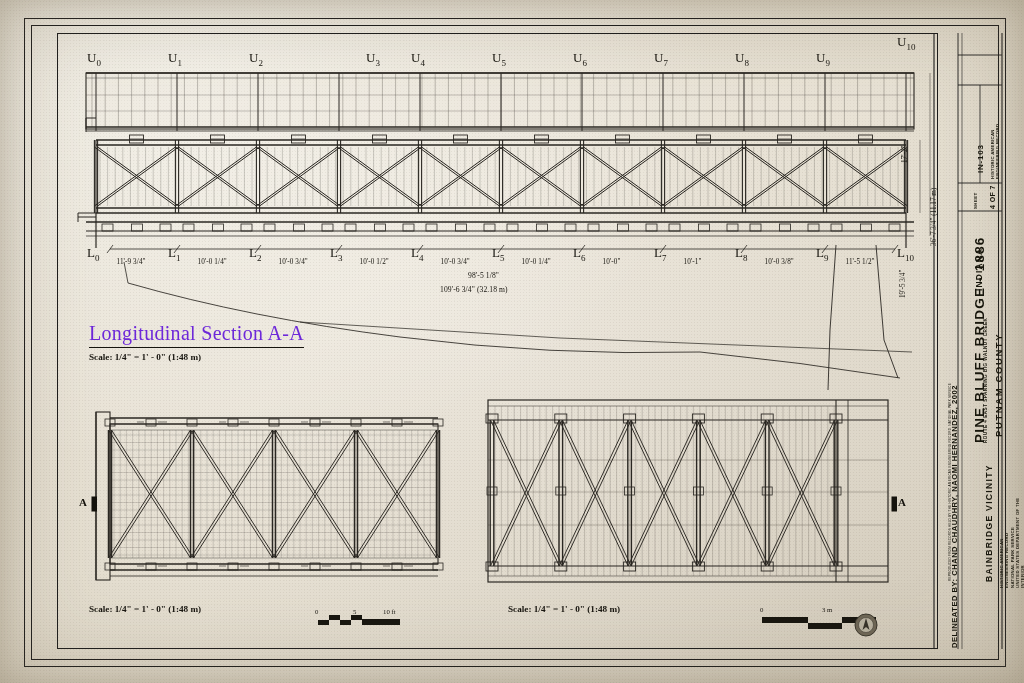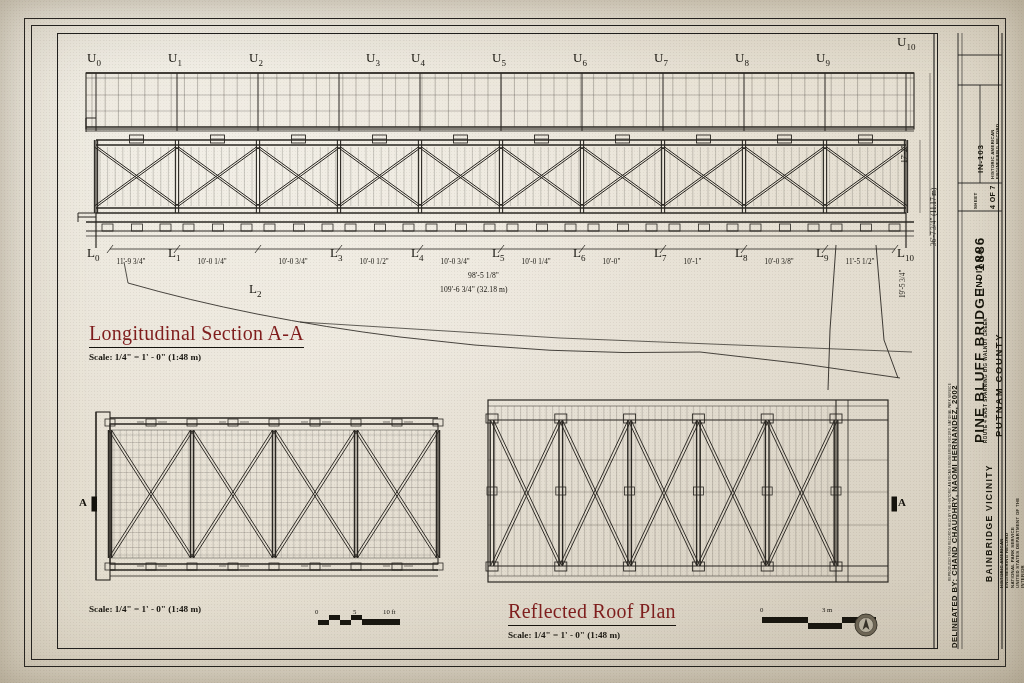--- a/index.html
+++ b/index.html
@@ -51,21 +51,21 @@
   .lbl { position:absolute; color:#17150f; white-space:nowrap; }
   .node-lbl { font-size:13px; font-family:Liberation Serif, serif; }
   .node-lbl sub { font-size:9px; }
   .dim { font-size:7.2px; font-family:"Liberation Serif",serif; letter-spacing:.1px; }
   .dim-total { font-size:7.6px; }
   .vdim { font-size:7.2px; transform-origin:left top; }
 
   .title-blk { position:absolute; }
   .title-main {
     font-size:20px; font-family:"Liberation Serif", serif;
-    color:#7f1d1d; letter-spacing:.3px; padding-bottom:2px;
+    color:#6d28d9; letter-spacing:.3px; padding-bottom:2px;
   }
   .title-rule { border-bottom:1.2px solid #16140e; }
   .title-scale { font-size:9.2px; font-weight:bold; margin-top:4px; color:#17150f;
                  font-family:"Liberation Serif", serif; }
 
   
   .rot { position:absolute; transform-origin:left top; white-space:nowrap; color:#131209; }
   .tb-title { font-family:"Liberation Sans", sans-serif; font-size:13.5px; font-weight:bold; letter-spacing:1.2px; }
   .tb-sub   { font-family:"Liberation Sans", sans-serif; font-size:4.6px; font-weight:bold; letter-spacing:.5px; }
   .tb-cnty  { font-family:"Liberation Sans", sans-serif; font-size:9.5px; font-weight:bold; letter-spacing:1.6px; }
@@ -771,21 +771,21 @@
     <div class="lbl node-lbl" style="left: 573px; top: 50px;">U<sub>6</sub></div>
     <div class="lbl node-lbl" style="left: 654px; top: 50px;">U<sub>7</sub></div>
     <div class="lbl node-lbl" style="left: 735px; top: 50px;">U<sub>8</sub></div>
     <div class="lbl node-lbl" style="left: 816px; top: 50px;">U<sub>9</sub></div>
     <div class="lbl node-lbl" style="left: 897px; top: 34px;">U<sub>10</sub></div>
   </div>
 
 <div id="lower-node-labels">
     <div class="lbl node-lbl" style="left: 87px; top: 245px;">L<sub>0</sub></div>
     <div class="lbl node-lbl" style="left: 168px; top: 245px;">L<sub>1</sub></div>
-    <div class="lbl node-lbl" style="left: 249px; top: 245px; margin-top: 36px;">L<sub>2</sub></div>
+    <div class="lbl node-lbl" style="left: 249px; top: 245px;">L<sub>2</sub></div>
     <div class="lbl node-lbl" style="left: 330px; top: 245px;">L<sub>3</sub></div>
     <div class="lbl node-lbl" style="left: 411px; top: 245px;">L<sub>4</sub></div>
     <div class="lbl node-lbl" style="left: 492px; top: 245px;">L<sub>5</sub></div>
     <div class="lbl node-lbl" style="left: 573px; top: 245px;">L<sub>6</sub></div>
     <div class="lbl node-lbl" style="left: 654px; top: 245px;">L<sub>7</sub></div>
     <div class="lbl node-lbl" style="left: 735px; top: 245px;">L<sub>8</sub></div>
     <div class="lbl node-lbl" style="left: 816px; top: 245px;">L<sub>9</sub></div>
     <div class="lbl node-lbl" style="left: 897px; top: 245px;">L<sub>10</sub></div>
   </div>
 
@@ -812,21 +812,20 @@
 <div class="title-blk" style="left:89px; top:322px;">
   <div class="title-main title-rule">Longitudinal Section  A-A</div>
   <div class="title-scale">Scale: 1/4" = 1' - 0" (1:48 m)</div>
 </div>
 
 <div class="title-blk" style="left:89px; top:600px;">
   <div class="title-scale">Scale: 1/4" = 1' - 0" (1:48 m)</div>
 </div>
 
 <div class="title-blk" style="left:508px; top:600px;">
-  <div class="title-main title-rule">Reflected Roof Plan</div>
   <div class="title-scale">Scale: 1/4" = 1' - 0" (1:48 m)</div>
 </div>
 
 <div class="secmark" style="left:79px; top:496px;">A</div>
 <div class="secmark" style="left:898px; top:496px;">A</div>
 
 <div class="scalebar-num" style="left:315px; top:608px;">0</div>
 <div class="scalebar-num" style="left:353px; top:608px;">5</div>
 <div class="scalebar-num" style="left:383px; top:608px;">10 ft</div>
 <div class="scalebar-num" style="left:760px; top:606px;">0</div>

